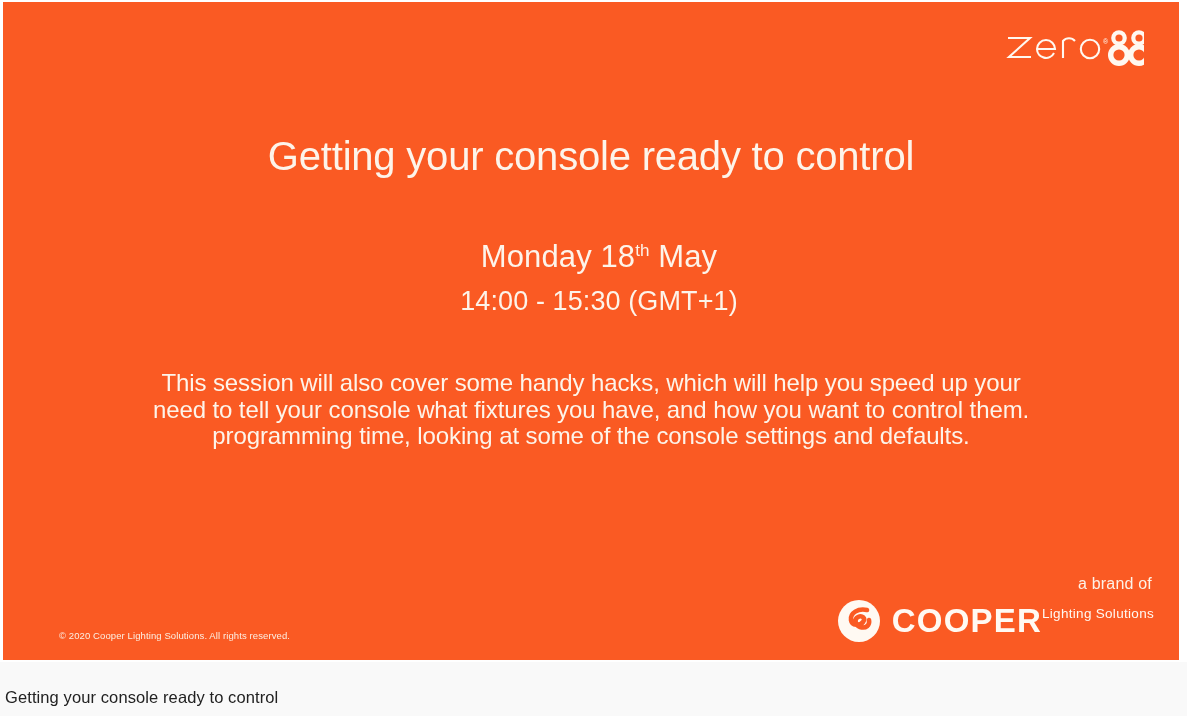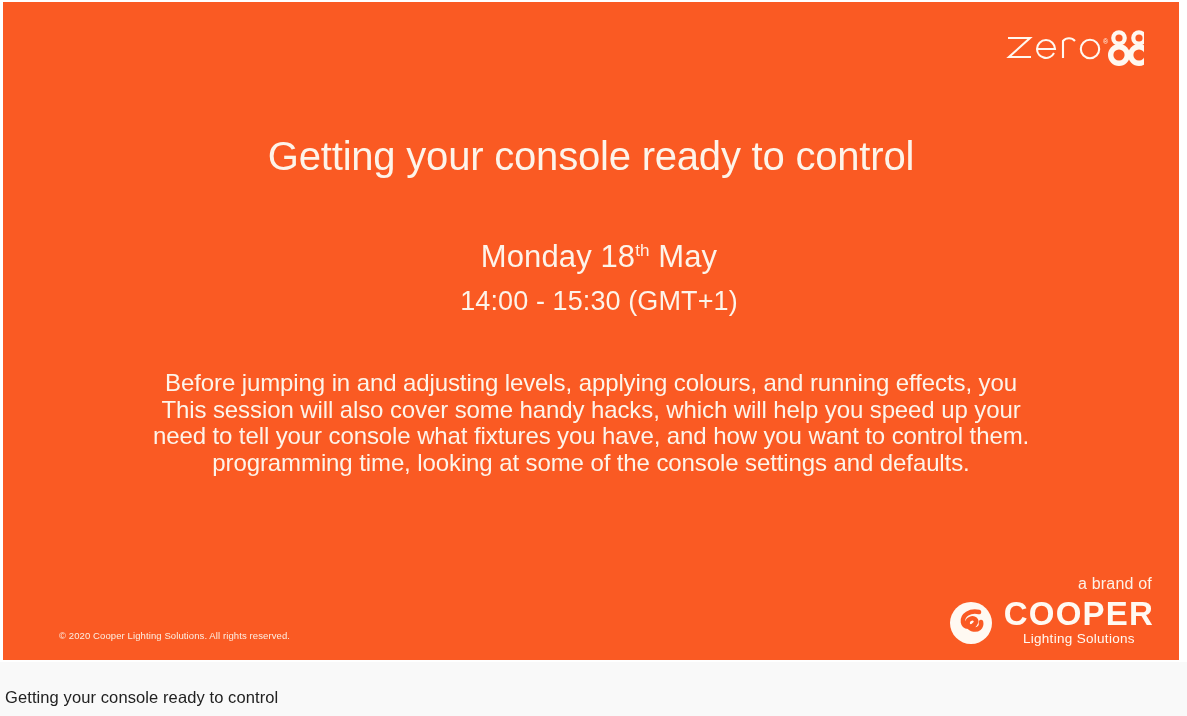--- a/index.html
+++ b/index.html
@@ -115,22 +115,21 @@
   }
   .cooper-logo {
     position: absolute;
     right: 25px;
     top: 596px;
     display: flex;
     align-items: center;
   }
   .cooper-text {
     display: flex;
-    flex-direction: column;
-    align-items: center;
+    align-items: flex-start;
     margin-left: 10px;
   }
   .cooper-word {
     font-size: 33px;
     font-weight: bold;
     color: #FFF9F2;
     letter-spacing: 1.2px;
     line-height: 32px;
   }
   .cooper-sub {
@@ -200,21 +199,20 @@
     <div class="date-block">
       <div class="date-line">
         <span>Monday</span>
         <span>18</span><sup>th</sup>
         <span>May</span>
       </div>
       <div class="time-line">14:00 - 15:30 (GMT+1)</div>
     </div>
 
     <div class="body-copy">
-      <span class="ln">Before jumping in and adjusting levels, applying colours, and running effects, you</span>
       <span class="ln">This session will also cover some handy hacks, which will help you speed up your</span>
       <span class="ln">need to tell your console what fixtures you have, and how you want to control them.</span>
       <span class="ln">programming time, looking at some of the console settings and defaults.</span>
     </div>
 
     <div class="copyright">© 2020 Cooper Lighting Solutions. All rights reserved.</div>
 
     <div class="brand-of">a brand of</div>
 
     <div class="cooper-logo">

